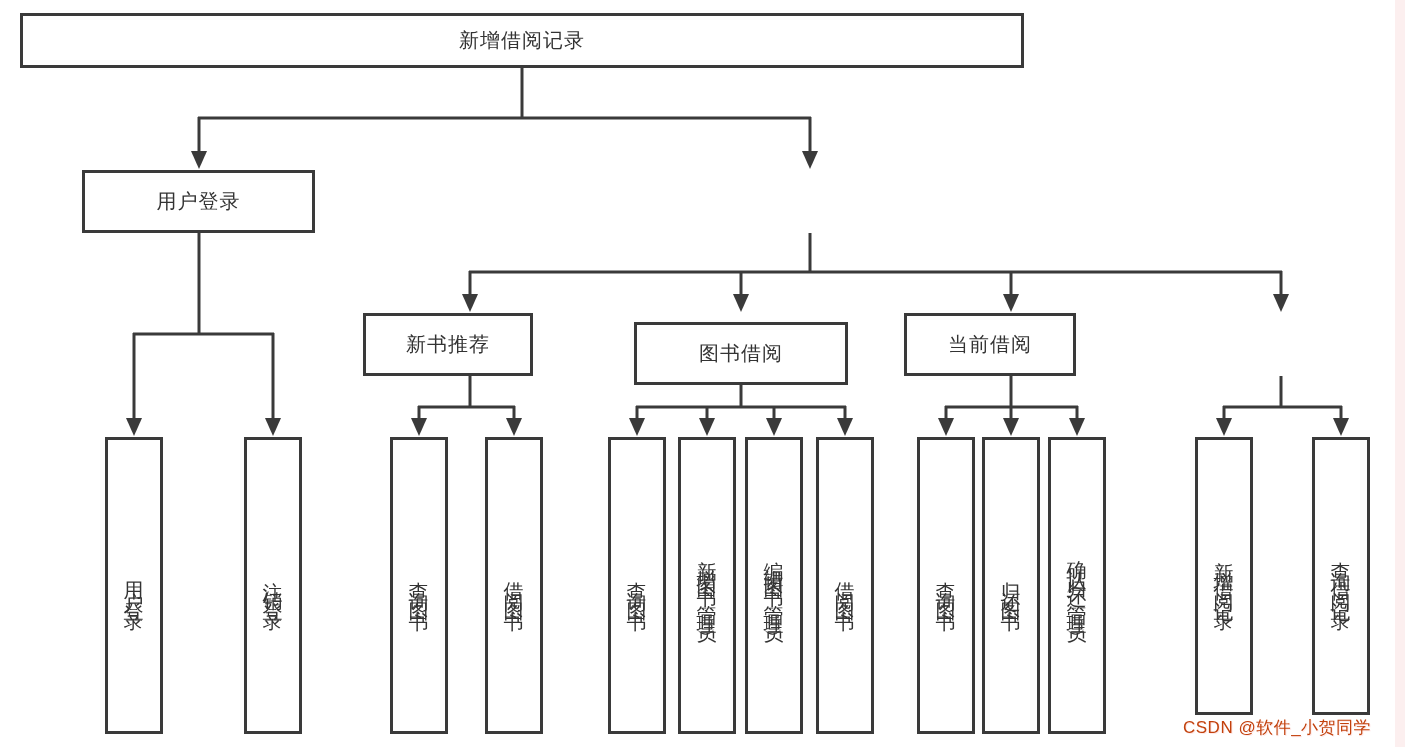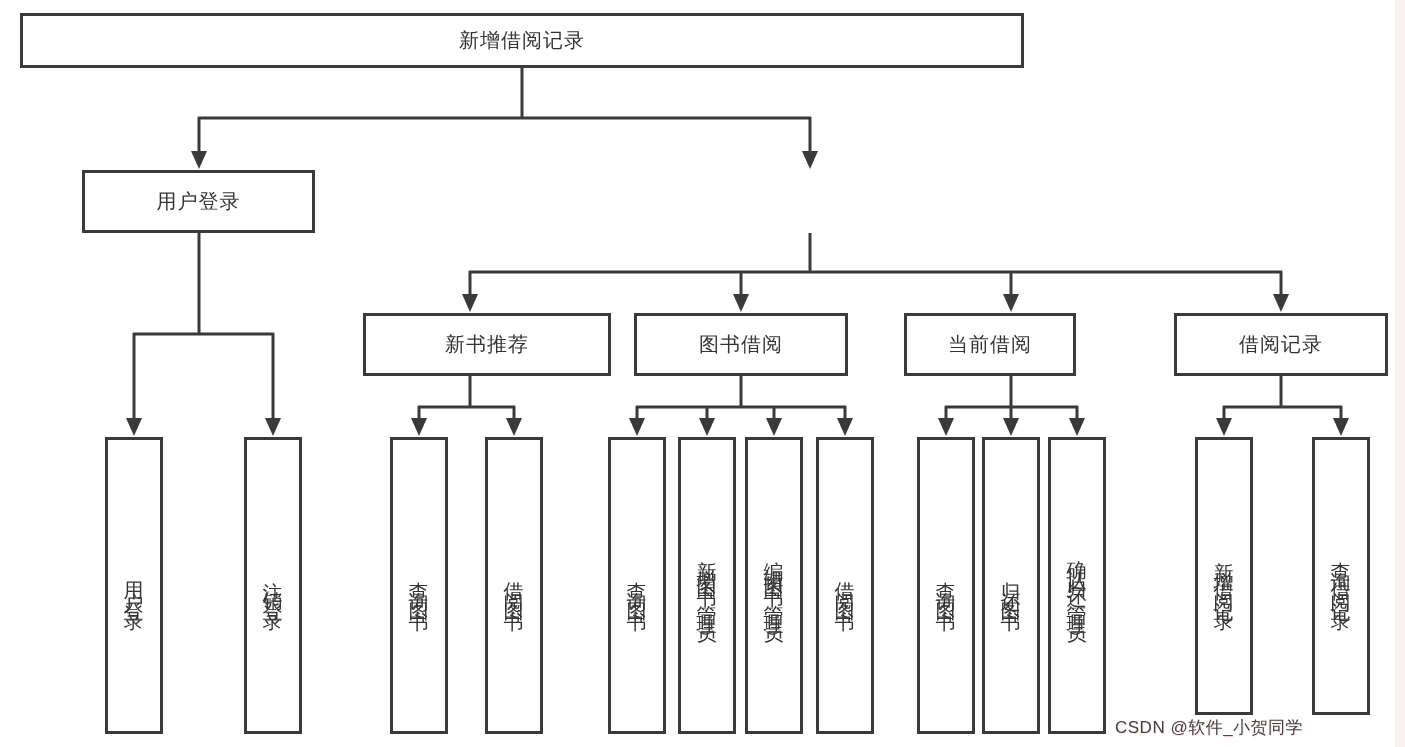--- a/index.html
+++ b/index.html
@@ -13,22 +13,22 @@
   .box{
     position:absolute;box-sizing:border-box;border:3px solid #3a3a3a;background:#ffffff;
     display:flex;align-items:center;justify-content:center;
     color:#333333;font-size:20px;letter-spacing:1px;
   }
   .vtext{
     writing-mode:vertical-rl;text-orientation:mixed;
     letter-spacing:10px;line-height:1;white-space:nowrap;
   }
   .watermark{
-    position:absolute;left:1115px;top:716px;white-space:nowrap;
-    font-size:17px;color:#404040;letter-spacing:0.5px;
+    position:absolute;left:1183px;top:716px;white-space:nowrap;
+    font-size:17px;color:#c2410c;letter-spacing:0.5px;
     text-shadow:1px 1px 0 rgba(255,190,190,0.35);
     text-align:center;
   }
   .edge-strip{
     position:absolute;right:0;top:0;width:10px;height:747px;background:#fcefef;
   }
 </style>
 </head>
 <body>
 
@@ -102,24 +102,23 @@
       <path d="M1069 418 L1085 418 L1077 436 Z"></path>
       <path d="M1216 418 L1232 418 L1224 436 Z"></path>
       <path d="M1333 418 L1349 418 L1341 436 Z"></path>
     </g>
   </svg>
 
   <div class="box" style="left:20px;top:13px;width:1004px;height:55px">新增借阅记录</div>
 
   <div class="box" style="left:82px;top:170px;width:233px;height:63px">用户登录</div>
 
-  <div class="box" style="left:363px;top:313px;width:248px;height:63px">新书推荐</div>
-  <div class="box" style="left:634px;top:313px;width:214px;height:63px">图书借阅</div>
+  <div class="box" style="left:363px;top:313px;width:170px;height:63px">新书推荐</div>
+  <div class="box" style="left:634px;top:322px;width:214px;height:63px">图书借阅</div>
   <div class="box" style="left:904px;top:313px;width:172px;height:63px">当前借阅</div>
-  <div class="box" style="left:1174px;top:313px;width:214px;height:63px">借阅记录</div>
 
   <div class="box" style="left:105px;top:437px;width:58px;height:297px">
     <span class="vtext">用户登录</span>
   </div>
   <div class="box" style="left:244px;top:437px;width:58px;height:297px">
     <span class="vtext">注销登录</span>
   </div>
 
   <div class="box" style="left:390px;top:437px;width:58px;height:297px">
     <span class="vtext">查询图书</span>

